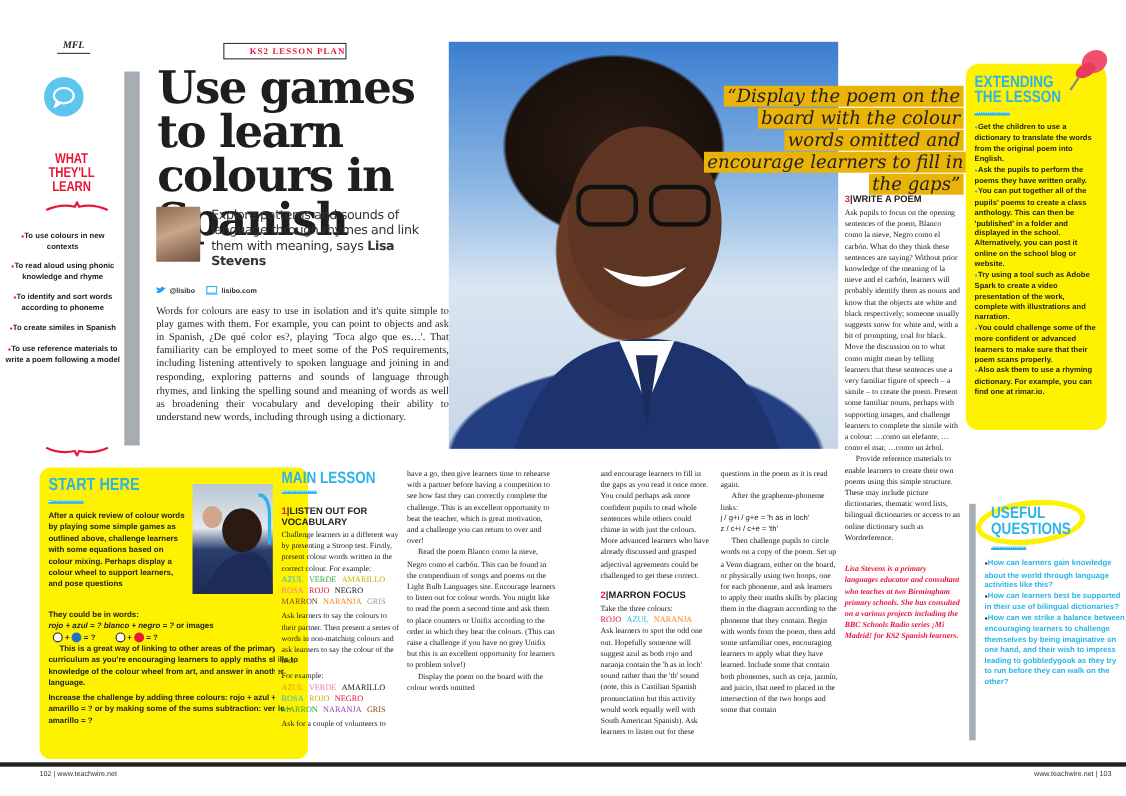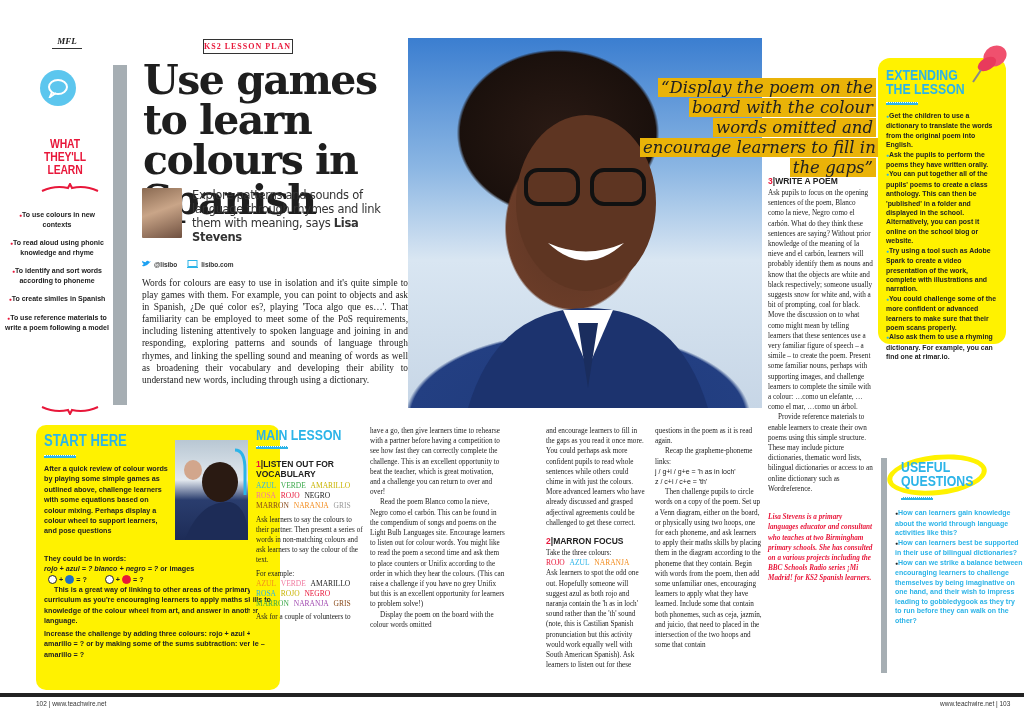--- a/index.html
+++ b/index.html
@@ -12,21 +12,21 @@
 #mfl{left:52px;top:36px;width:30px;text-align:center;font:bold italic 9px "Liberation Serif",serif;color:#222;border-bottom:1px solid #333;padding-bottom:2px}
 #speech-circle{left:40px;top:70px;width:36px;height:36px;border-radius:50%;background:#5cc6ee;display:flex;align-items:center;justify-content:center}
 #grey-bar{left:113px;top:65px;width:14px;height:340px;background:#a6aeb3}
 #learn-title{left:20px;top:137px;width:90px;text-align:center;font:bold 13px/13px "Liberation Sans",sans-serif;color:#e8173a;transform:scaleX(.8);letter-spacing:-0.2px}
 .brace{width:60px;height:10px}
 #learn-list{left:4px;top:210px;width:106px;font:bold 7px/9px "Liberation Sans",sans-serif;color:#222;text-align:center}
 #learn-list li{list-style:none;margin-bottom:9px}
 #learn-list li::before{content:"\25CF ";color:#e8173a;font-size:5px}
 
 
-#badge{left:203px;top:39px;width:90px;height:15px;border:1px solid #333;font:bold 8px/13px "Liberation Serif",serif;color:#e8173a;text-align:left;letter-spacing:1px}
+#badge{left:203px;top:39px;width:112px;height:15px;border:1px solid #333;font:bold 8px/13px "Liberation Serif",serif;color:#e8173a;text-align:right;letter-spacing:1px}
 #headline{left:143px;top:60px;width:265px;font:bold 41px/40px "DejaVu Serif",serif;color:#1e1e1e;letter-spacing:-1.5px}
 #author-photo{left:142px;top:188px;width:40px;height:50px;background:linear-gradient(160deg,#8a6a52,#c9a588 45%,#6f5040);border-radius:1px}
 #standfirst{left:192px;top:188px;width:205px;font:11.5px/14px "DejaVu Sans",sans-serif;color:#333;letter-spacing:-0.3px}
 #standfirst b{font-weight:bold}
 #social{left:142px;top:260px;font:bold 6.5px "Liberation Sans",sans-serif;color:#333;display:flex;gap:10px;align-items:center}
 #intro{left:142px;top:277px;width:266px;font:9.4px/12.1px "Liberation Serif",serif;color:#222;text-align:justify}
 
 
 #photo{left:408px;top:38px;width:354px;height:370px;overflow:hidden;
 background:
@@ -37,21 +37,21 @@
 #quote{left:640px;top:78px;width:236px;text-align:right;font:italic 16.5px/20px "DejaVu Serif",serif;color:#222}
 #quote span{background:#eab308;padding:0 3px;box-decoration-break:clone;-webkit-box-decoration-break:clone}
 
 
 #col-r{left:768px;top:168px;width:105px;font:7.2px/10.2px "Liberation Serif",serif;color:#222}
 .sec-head{font:bold 8.5px/10px "Liberation Sans",sans-serif;color:#222;margin:8px 0 2px}
 .sec-head .num{color:#e8173a}
 .bio{color:#e8173a;font-style:italic;font-weight:bold;margin-top:18px}
 
 
-#extend{left:878px;top:58px;width:128px;height:286px;background:#fff200;border-radius:12px;padding:10px 8px}
+#extend{left:878px;top:58px;width:128px;height:333px;background:#fff200;border-radius:12px;padding:10px 8px}
 #extend h3{font:bold 15px/14px "Liberation Sans",sans-serif;color:#2cb4e8;transform:scaleX(.82);transform-origin:left;width:120px}
 .dash{width:32px;height:3px;background:#2cb4e8;margin:6px 0 6px;border-top:1px dotted #fff}
 #extend ul{list-style:none;font:bold 6.9px/9.4px "Liberation Sans",sans-serif;color:#222}
 #extend li::before{content:"\25CF ";color:#2cb4e8;font-size:5px}
 #pin{left:965px;top:40px;width:50px;height:50px}
 
 
 #uq-bar{left:881px;top:458px;width:6px;height:215px;background:#a6aeb3}
 #uq-ring{left:887px;top:455px;width:100px;height:40px;border:5px solid #fff200;border-radius:50%;transform:rotate(-6deg)}
 #uq-title{left:901px;top:460px;font:bold 15px/14px "Liberation Sans",sans-serif;color:#2cb4e8;transform:scaleX(.82);transform-origin:left;width:100px}
@@ -197,41 +197,42 @@
   </p>
   <p class="start-full indent" style="margin-top:0">This is a great way of linking to other areas of the primary curriculum as you're encouraging learners to apply maths skills to knowledge of the colour wheel from art, and answer in another language.</p>
   <p class="start-full" style="margin-top:2px">Increase the challenge by adding three colours: rojo + azul + amarillo = ? or by making some of the sums subtraction: verde – amarillo = ?</p>
 </div>
 
 <div id="main-yellow" class="abs"></div>
 <div id="main-col1" class="abs">
   <h2>MAIN LESSON</h2>
   <div class="dash" style="margin:3px 0 10px"></div>
   <div class="sec-head" style="margin-top:0"><span class="num">1</span>|<span>LISTEN OUT FOR VOCABULARY</span></div>
+  <p>Challenge learners in a different way by presenting a Stroop test. Firstly, present colour words written in the correct colour. For example:</p>
   <p class="colour-row" id="colours-correct"><span style="color: rgb(44, 180, 232);">AZUL</span> <span style="color: rgb(58, 168, 74);">VERDE</span> <span style="color: rgb(201, 180, 0);">AMARILLO</span> <span style="color: rgb(240, 122, 160);">ROSA</span> <span style="color: rgb(232, 23, 58);">ROJO</span> <span style="color: rgb(34, 34, 34);">NEGRO</span> <span style="color: rgb(138, 74, 26);">MARRON</span> <span style="color: rgb(242, 140, 30);">NARANJA</span> <span style="color: rgb(153, 153, 153);">GRIS</span> </p>
   <p style="margin-top:3px">Ask learners to say the colours to their partner. Then present a series of words in non-matching colours and ask learners to say the colour of the text.</p>
   <p style="margin-top:3px">For example:</p>
   <p class="colour-row" id="colours-mismatch"><span style="color: rgb(242, 140, 30);">AZUL</span> <span style="color: rgb(240, 122, 160);">VERDE</span> <span style="color: rgb(34, 34, 34);">AMARILLO</span> <span style="color: rgb(44, 180, 232);">ROSA</span> <span style="color: rgb(201, 180, 0);">ROJO</span> <span style="color: rgb(232, 23, 58);">NEGRO</span> <span style="color: rgb(58, 168, 74);">MARRON</span> <span style="color: rgb(160, 74, 176);">NARANJA</span> <span style="color: rgb(138, 74, 26);">GRIS</span> </p>
   <p style="margin-top:3px">Ask for a couple of volunteers to</p>
 </div>
 <div id="main-col2" class="abs">
   <p>have a go, then give learners time to rehearse with a partner before having a competition to see how fast they can correctly complete the challenge. This is an excellent opportunity to beat the teacher, which is great motivation, and a challenge you can return to over and over!</p>
   <p class="indent">Read the poem Blanco como la nieve, Negro como el carbón. This can be found in the compendium of songs and poems on the Light Bulb Languages site. Encourage learners to listen out for colour words. You might like to read the poem a second time and ask them to place counters or Unifix according to the order in which they hear the colours. (This can raise a challenge if you have no grey Unifix but this is an excellent opportunity for learners to problem solve!)</p>
   <p class="indent">Display the poem on the board with the colour words omitted</p>
 </div>
 <div id="main-col3" class="abs">
   <p>and encourage learners to fill in the gaps as you read it once more. You could perhaps ask more confident pupils to read whole sentences while others could chime in with just the colours. More advanced learners who have already discussed and grasped adjectival agreements could be challenged to get these correct.</p>
   <div class="sec-head"><span class="num">2</span>|<span>MARRON FOCUS</span></div>
   <p>Take the three colours:</p>
   <p class="colour-row" id="colours-s2"><span style="color: rgb(232, 23, 58);">ROJO</span> <span style="color: rgb(44, 180, 232);">AZUL</span> <span style="color: rgb(242, 140, 30);">NARANJA</span> </p>
   <p>Ask learners to spot the odd one out. Hopefully someone will suggest azul as both rojo and naranja contain the 'h as in loch' sound rather than the 'th' sound (note, this is Castilian Spanish pronunciation but this activity would work equally well with South American Spanish). Ask learners to listen out for these</p>
 </div>
 <div id="main-col4" class="abs">
   <p>questions in the poem as it is read again.</p>
-  <p class="indent">Recap the grapheme-phoneme links:</p>
+  <p class="indent">After the grapheme-phoneme links:</p>
   <p class="sans" style="font-size:7px">j / g+i / g+e = 'h as in loch'</p>
   <p class="sans" style="font-size:7px">z / c+i / c+e = 'th'</p>
   <p class="indent">Then challenge pupils to circle words on a copy of the poem. Set up a Venn diagram, either on the board, or physically using two hoops, one for each phoneme, and ask learners to apply their maths skills by placing them in the diagram according to the phoneme that they contain. Begin with words from the poem, then add some unfamiliar ones, encouraging learners to apply what they have learned. Include some that contain both phonemes, such as ceja, jazmín, and juicio, that need to placed in the intersection of the two hoops and some that contain</p>
 </div>
 
 <div id="footer-line" class="abs"></div>
 <div id="footer-l" class="abs">102 | www.teachwire.net</div>
 <div id="footer-r" class="abs">www.teachwire.net | 103</div>
 
 </body></html>

